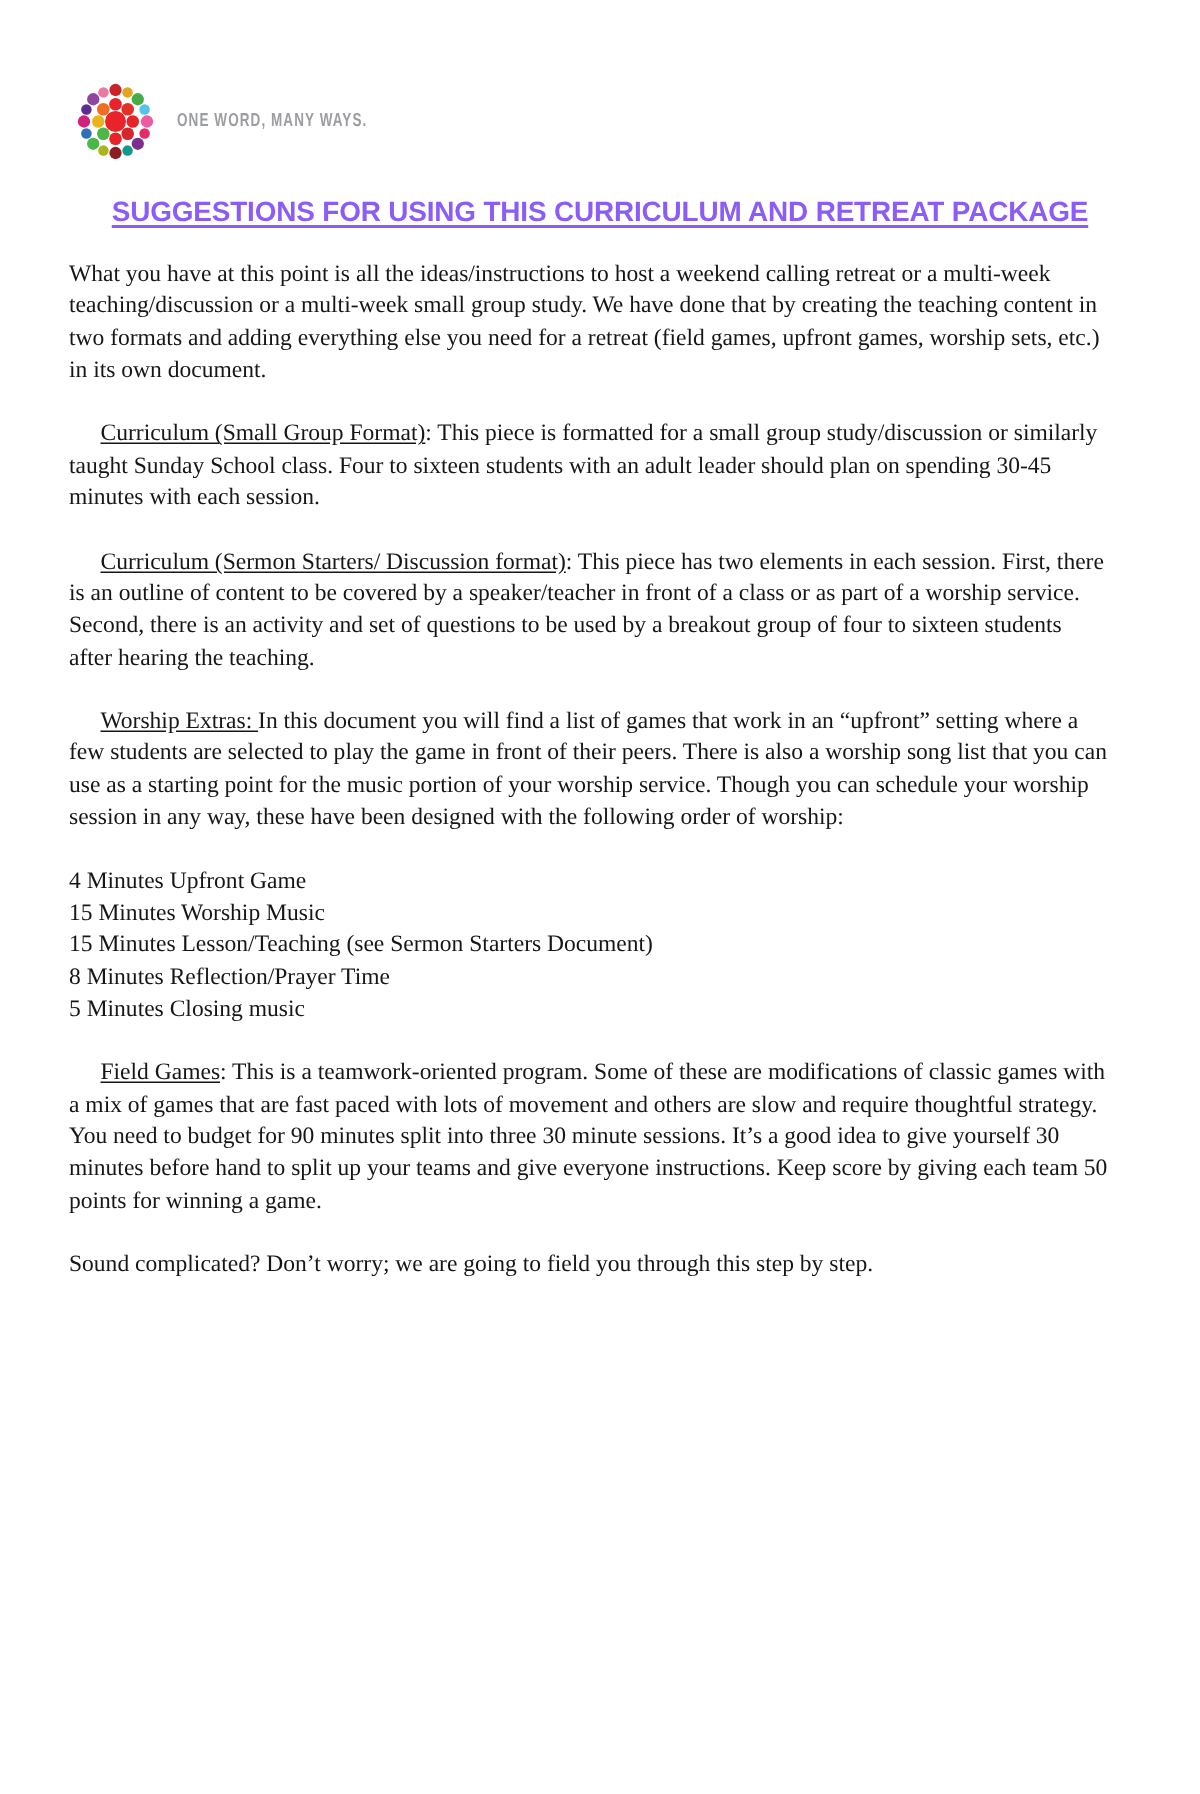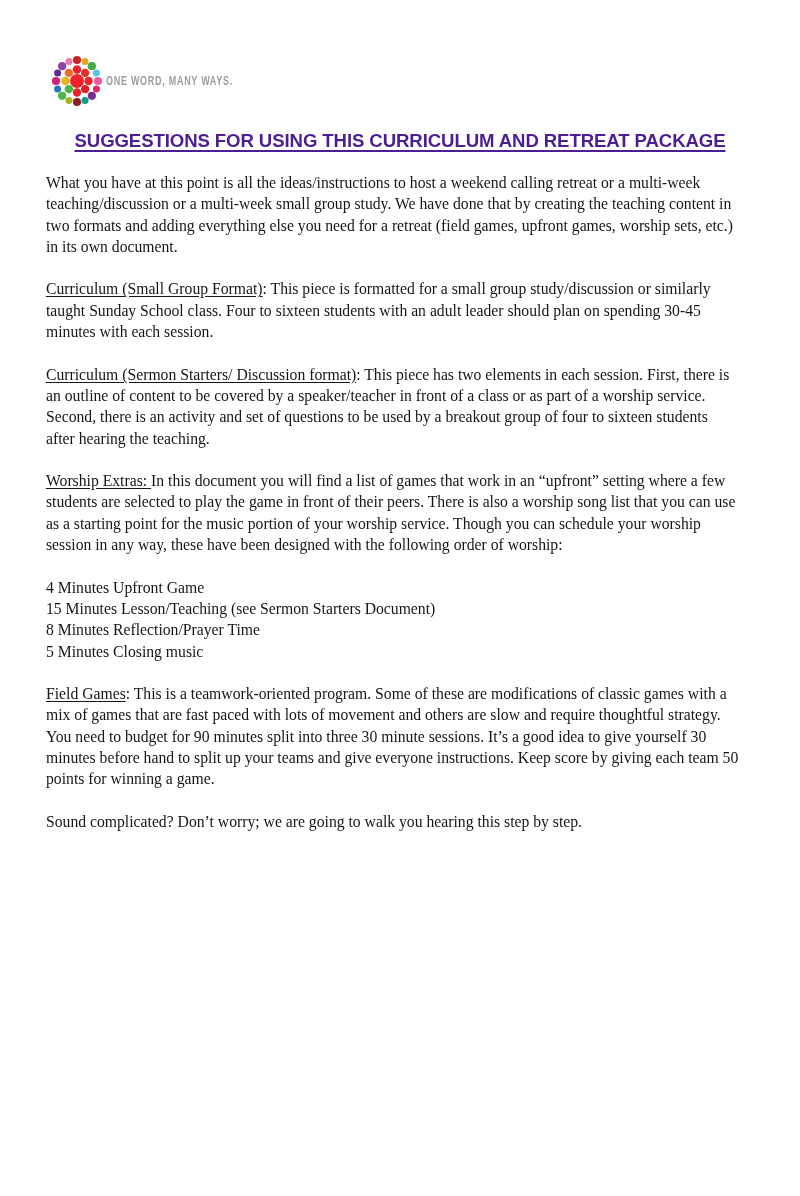--- a/index.html
+++ b/index.html
@@ -18,44 +18,44 @@
     display: flex; align-items: center;
   }
   .logo-dots { width: 58px; height: 58px; flex: 0 0 auto; }
   .wordmark-box { width: 108px; margin-left: 5px; margin-top: -5px; overflow: visible; }
   .wordmark {
     display: inline-block; white-space: nowrap; line-height: 1;
     font-size: 42px; font-weight: bold; letter-spacing: 1.5px;
     color: #8f9194;
     transform: scaleX(0.62); transform-origin: left center;
   }
-  .tagline-box { width: 137px; margin-top: -2px; overflow: visible; }
+  .tagline-box { width: 137px; margin-left: 12px; margin-top: -2px; overflow: visible; }
   .tagline {
     display: inline-block; white-space: nowrap; line-height: 1.2;
     font-size: 12.5px; font-weight: bold; letter-spacing: 1px;
     color: #9b9da0;
     transform: scaleX(0.72); transform-origin: left center;
   }
 
   
   .doc-title {
     position: absolute; top: 130px; left: 0; width: 800px;
     margin: 0; text-align: center;
     font-size: 18.6px; font-weight: bold; letter-spacing: -0.1px;
     text-decoration: underline;
     text-decoration-thickness: 1.8px;
     text-underline-offset: 3px;
-    color: #4c1d95;
+    color: #8b5cf6;
   }
   .content {
     position: absolute; top: 172px; left: 46px; width: 694px;
     font-size: 15.7px; line-height: 21.3px; font-family: Liberation Serif, serif;
   }
   .content p { margin: 0 0 21.3px 0; }
-  .u { text-decoration: underline; text-underline-offset: 2px; }
+  .u { text-decoration: underline; text-underline-offset: 2px; margin-left: 21px; }
   .worship-order { margin: 0 0 21.3px 0; }
 </style>
 </head>
 <body>
 
 <div>
 
   <div class="logo-row">
     <svg class="logo-dots" viewBox="0 0 58 58" aria-hidden="true">
         <circle cx="29.00" cy="29.00" r="7" fill="#e8232a"></circle>
@@ -96,23 +96,24 @@
     <p><span>What you have at this point is all the ideas/instructions to host a weekend calling retreat or a multi-week teaching/discussion or a multi-week small group study. We have done that by creating the teaching content in two formats and adding everything else you need for a retreat (field games, upfront games, worship sets, etc.) in its own document.</span></p>
 
     <p><span class="u">Curriculum (Small Group Format)</span><span>: </span><span>This piece is formatted for a small group study/​discussion or similarly taught Sunday School class. Four to sixteen students with an adult leader should plan on spending 30-45 minutes with each session.</span></p>
 
     <p><span class="u">Curriculum (Sermon Starters/ Discussion format)</span><span>: </span><span>This piece has two elements in each session. First, there is an outline of content to be covered by a speaker/teacher in front of a class or as part of a worship service. Second, there is an activity and set of questions to be used by a breakout group of four to sixteen students after hearing the teaching.</span></p>
 
     <p><span class="u">Worship Extras: </span><span></span><span>In this document you will find a list of games that work in an “upfront” setting where a few students are selected to play the game in front of their peers. There is also a worship song list that you can use as a starting point for the music portion of your worship service. Though you can schedule your worship session in any way, these have been designed with the following order of worship:</span></p>
 
     <div class="worship-order">
       <div>4 Minutes Upfront Game</div>
+      <div>15 Minutes Worship Music</div>
       <div>15 Minutes Lesson/Teaching (see Sermon Starters Document)</div>
       <div>8 Minutes Reflection/Prayer Time</div>
       <div>5 Minutes Closing music</div>
     </div>
 
     <p><span class="u">Field Games</span><span>: </span><span>This is a teamwork-oriented program. Some of these are modifications of classic games with a mix of games that are fast paced with lots of movement and others are slow and require thoughtful strategy. You need to budget for 90 minutes split into three 30 minute sessions. It’s a good idea to give yourself 30 minutes before hand to split up your teams and give everyone instructions. Keep score by giving each team 50 points for winning a game.</span></p>
 
-    <p><span>Sound complicated? Don’t worry; we are going to walk you hearing this step by step.</span></p>
+    <p><span>Sound complicated? Don’t worry; we are going to field you through this step by step.</span></p>
 
   </div>
 </div>
 
 </body></html>

